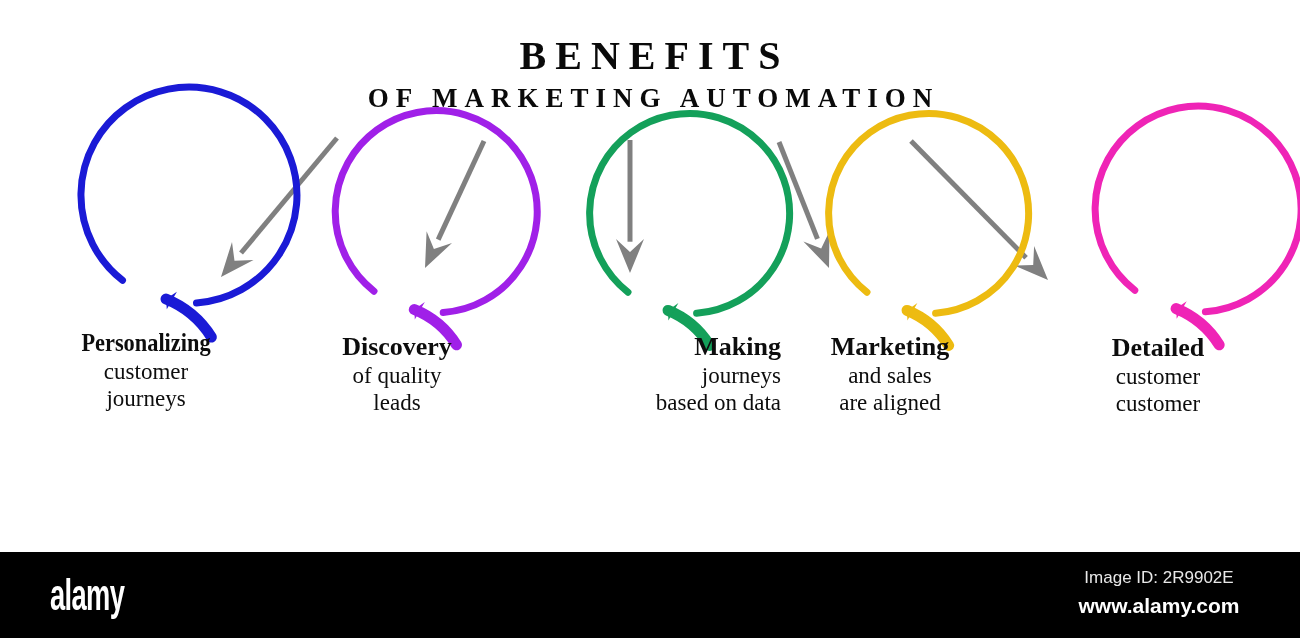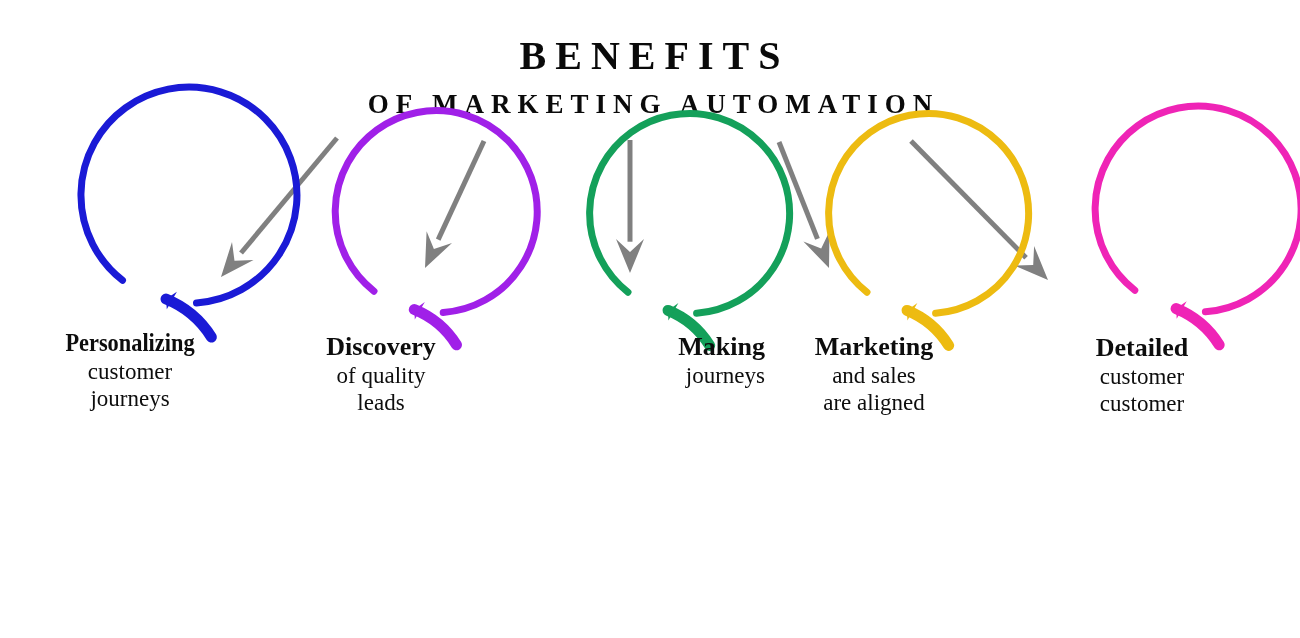--- a/index.html
+++ b/index.html
@@ -39,38 +39,39 @@
     line-height: 40px;
     margin-left: 9px;
   }
   .title-line2 {
     font-family: "Liberation Serif", serif;
     font-weight: bold;
     font-size: 27px;
     letter-spacing: 7px;
     color: #0a0a0a;
     line-height: 36px;
-    margin-top: 10px;
+    margin-top: 4px;
     margin-left: 7px;
   }
   
   #art {
     position: absolute;
     left: 0; top: 0;
     width: 1300px;
     height: 552px;
   }
   
   .node-label {
     position: absolute;
     text-align: center;
     color: #0d0d0d;
     font-family: "Liberation Serif", serif;
     pointer-events: none;
     line-height: 1.0;
+    padding-left: 16px;
   }
   .line-a {
     font-size: 26px;
     font-weight: bold;
     display: block;
     white-space: nowrap;
   }
   .line-b, .line-c {
     font-size: 23px;
     font-weight: normal;
@@ -194,27 +195,35 @@
         <span class="line-c">journeys</span>
       </div>
       <div class="node-label" style="left: 251px; top: 334px; width: 260px;">
         <span class="line-a">Discovery</span>
         <span class="line-b">of  quality</span>
         <span class="line-c">leads</span>
       </div>
       <div class="node-label" style="left: 505px; top: 334px; width: 260px; text-align: right;">
         <span class="line-a">Making</span>
         <span class="line-b">journeys</span>
+        <span class="line-c">based on data</span>
       </div>
       <div class="node-label" style="left: 744px; top: 334px; width: 260px;">
         <span class="line-a">Marketing</span>
         <span class="line-b">and sales</span>
         <span class="line-c">are aligned</span>
       </div>
       <div class="node-label" style="left: 1012px; top: 335px; width: 260px;">
         <span class="line-a">Detailed</span>
         <span class="line-b">customer</span>
         <span class="line-c">customer</span>
       </div>
     </div>
 
+  <div id="footer">
+    <div id="alamy-logo">alamy</div>
+    <div id="footer-right">
+      <div id="image-id">Image ID: 2R9902E</div>
+      <div id="site-url">www.alamy.com</div>
+    </div>
+  </div>
 
 </div>
 
 </body></html>

